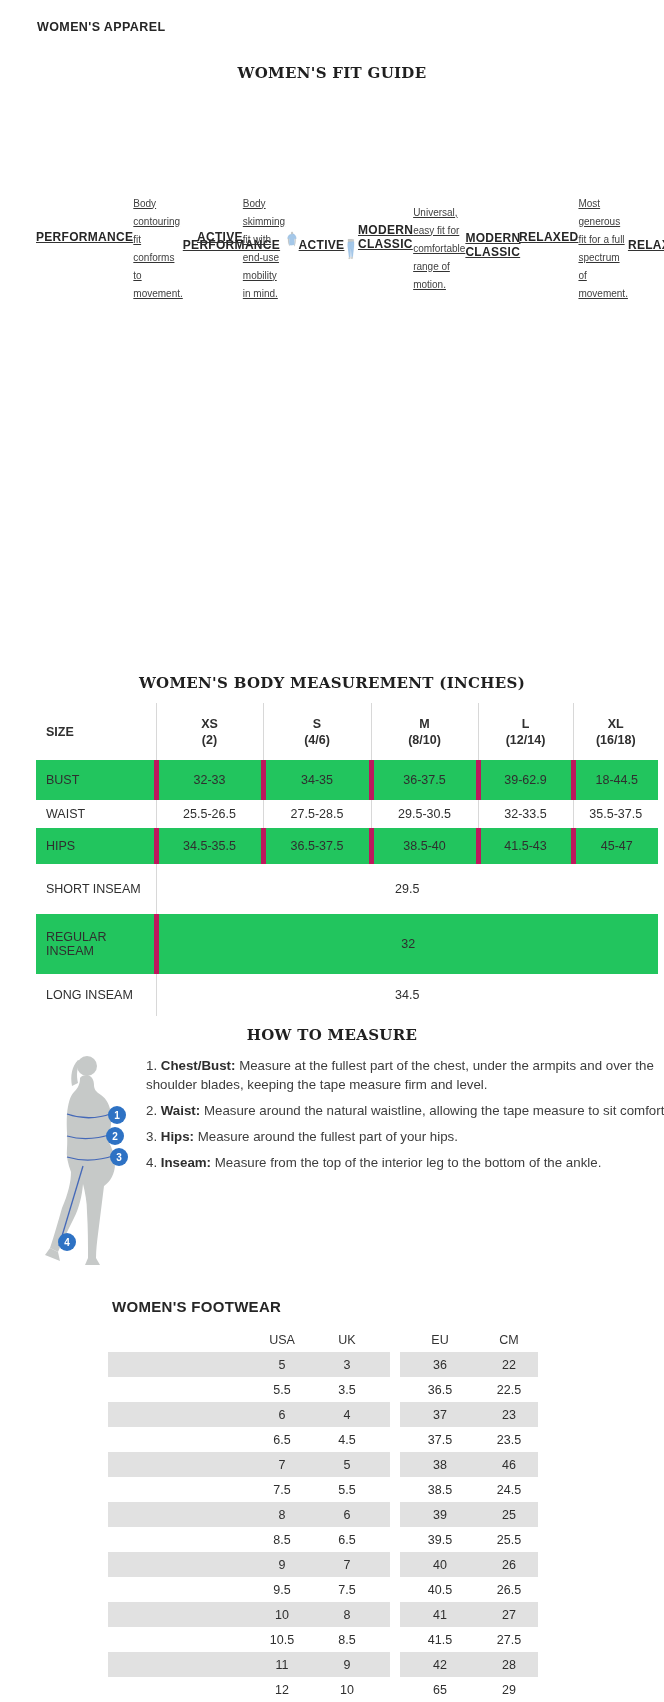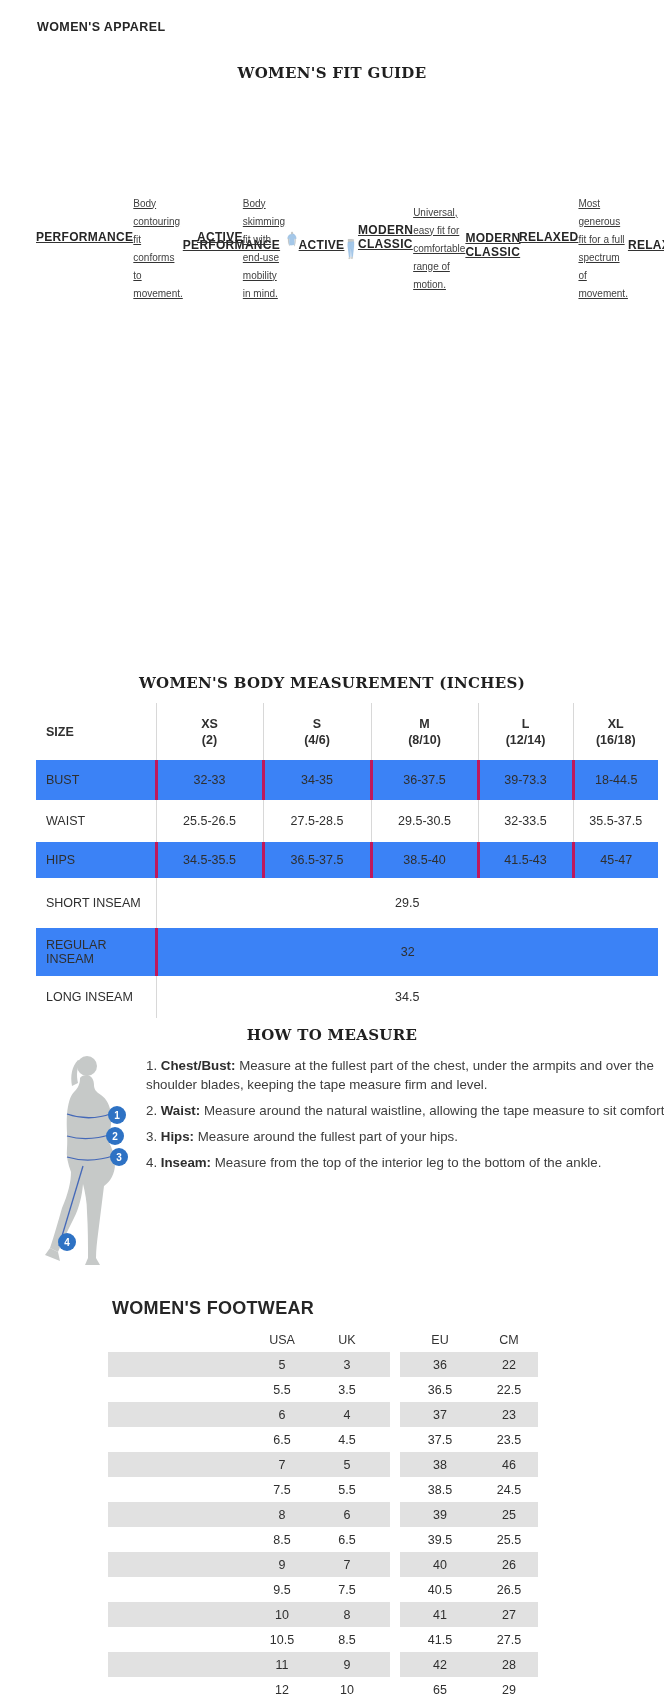--- a/index.html
+++ b/index.html
@@ -18,35 +18,35 @@
   .shirt{margin-top:4px;}
   .pants-name{margin-top:16px;font-size:12px;font-weight:bold;color:#262626;letter-spacing:.3px;line-height:14px;}
   .pants{margin-top:24px;}
   
   table{border-collapse:collapse;table-layout:fixed;}
   #meas{left:36px;top:703px;width:622px;}
   #meas td{font-size:12.5px;color:#2f2f2f;text-align:center;vertical-align:middle;padding:0;}
   #meas td.lbl{text-align:left;padding-left:10px;padding-right:14px;}
   #meas tr.hdr td{font-weight:bold;height:57px;}
   #meas tr.hdr td span{display:block;line-height:16px;}
-  #meas tr.gray td{background:#3b82f6;}
+  #meas tr.gray td{background:#22c55e;}
   #meas td.vline{border-left:1px solid #d8d8d8;}
-  #meas tr.gray td.vline{border-left:3px solid #be185d;}
+  #meas tr.gray td.vline{border-left:5px solid #be185d;}
   
   #shoes{left:108px;top:1328px;width:430px;}
   #shoes td{font-size:12.5px;color:#2f2f2f;text-align:center;padding:0;height:25px;vertical-align:middle;}
   #shoes tr.hdr td{height:24px;color:#333;}
   #shoes tr.gray td.g{background:#e1e1e1;}
   #shoes td.gap{background:#fff;}
   
   #steps{left:146px;top:1056px;width:518px;}
   #steps p{margin:0 0 7px;font-size:13.3px;line-height:19px;color:#3d3d3d;}
   #steps p.nowrap{white-space:nowrap;}
   #steps .b{font-weight:bold;color:#2e2e2e;}
-  .foot-label{font-size:18px;font-weight:bold;color:#262626;letter-spacing:.3px;}
+  .foot-label{font-size:15px;font-weight:bold;color:#262626;letter-spacing:.3px;}
 </style>
 </head>
 <body>
 
 <svg width="0" height="0" style="position:absolute">
   <defs>
     <g id="shirt-shape">
 
       <path d="M71,16 C70,6 74,1 81,0 C90,-1 95,4 95,12 L96,32 Q83,39 70,34 Z" fill="#c6c9c8" stroke="#aab0af" stroke-width="0.8"></path>
 
@@ -212,44 +212,44 @@
     <td class="vline">
           <span>XL</span>
           <span>(16/18)</span>
         </td>
   </tr>
   <tr class="gray" style="height:40px">
     <td class="lbl">BUST</td>
     <td class="vline">32-33</td>
     <td class="vline">34-35</td>
     <td class="vline">36-37.5</td>
-    <td class="vline">39-73.3</td>
+    <td class="vline">39-62.9</td>
     <td class="vline">18-44.5</td>
   </tr>
-  <tr style="height:42px">
+  <tr style="height:28px">
     <td class="lbl">WAIST</td>
     <td class="vline">25.5-26.5</td>
     <td class="vline">27.5-28.5</td>
     <td class="vline">29.5-30.5</td>
     <td class="vline">32-33.5</td>
     <td class="vline">35.5-37.5</td>
   </tr>
   <tr class="gray" style="height:36px">
     <td class="lbl">HIPS</td>
     <td class="vline">34.5-35.5</td>
     <td class="vline">36.5-37.5</td>
     <td class="vline">38.5-40</td>
     <td class="vline">41.5-43</td>
     <td class="vline">45-47</td>
   </tr>
   <tr style="height:50px">
     <td class="lbl">SHORT INSEAM</td>
     <td class="vline" colspan="5">29.5</td>
   </tr>
-  <tr class="gray" style="height:48px">
+  <tr class="gray" style="height:60px">
     <td class="lbl">REGULAR INSEAM</td>
     <td class="vline" colspan="5">32</td>
   </tr>
   <tr style="height:42px">
     <td class="lbl">LONG INSEAM</td>
     <td class="vline" colspan="5">34.5</td>
   </tr>
 </tbody>
   </table>
 

